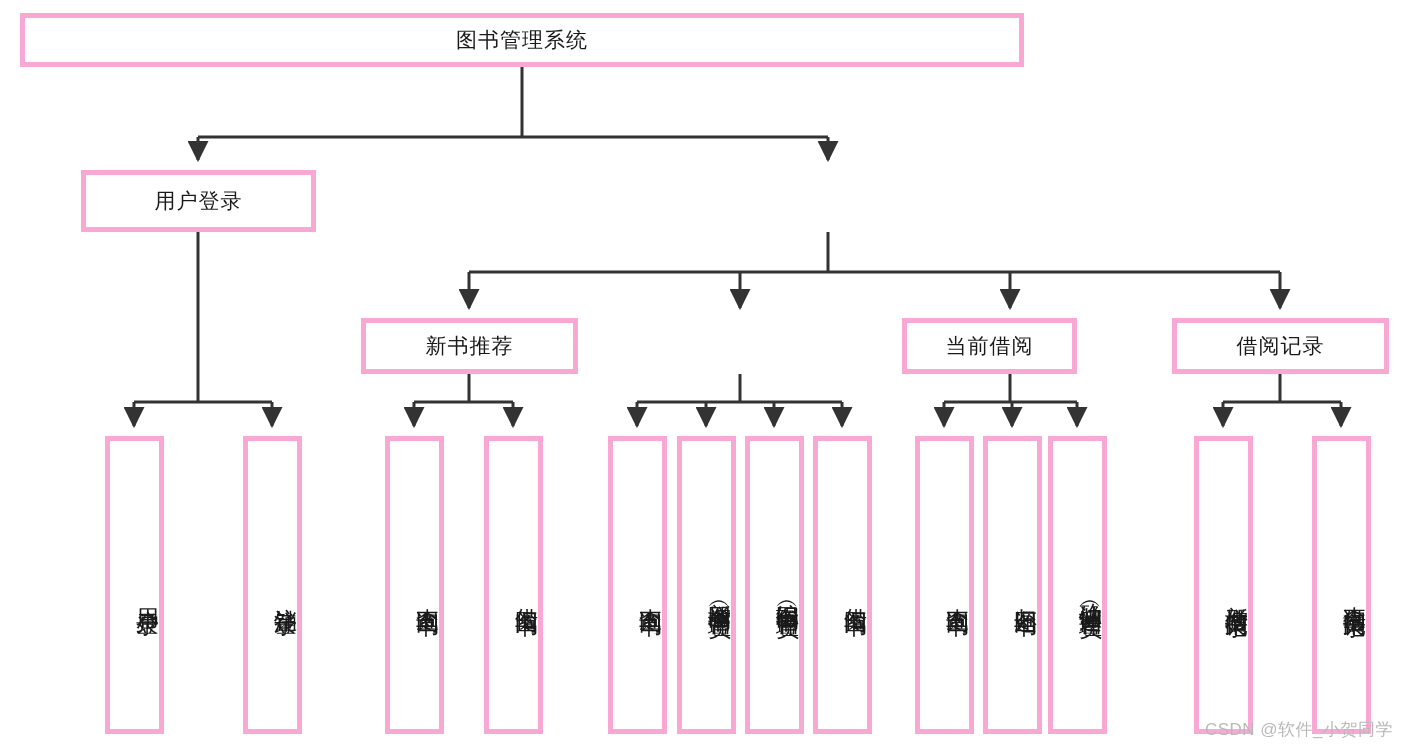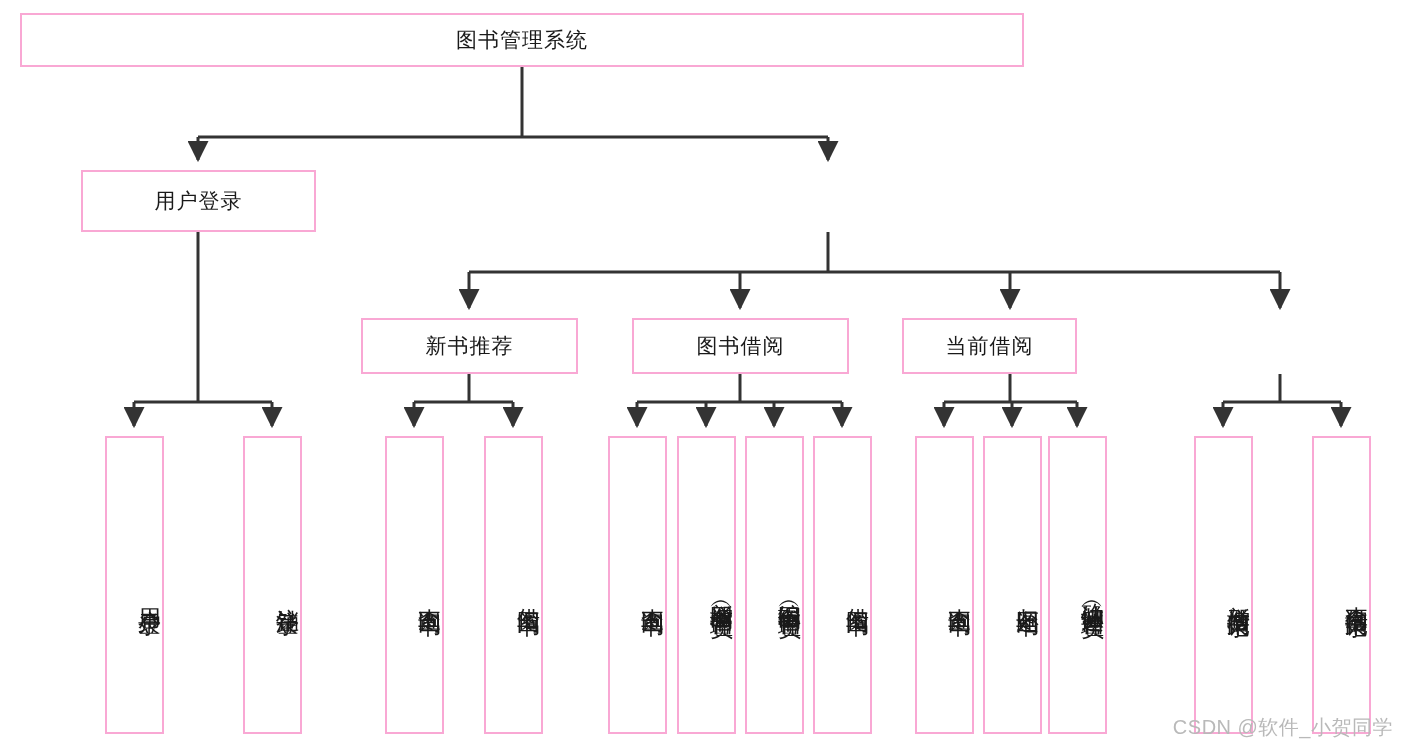--- a/index.html
+++ b/index.html
@@ -21,25 +21,26 @@
     position: absolute;
     left: 0;
     top: 0;
     width: 1405px;
     height: 747px;
   }
   .node-box {
     position: absolute;
     box-sizing: border-box;
     background: #ffffff;
-    border: 2px solid #f9a8d4;
+    border: 5px solid #f9a8d4;
     display: flex;
     align-items: center;
     justify-content: center;
     color: #1a1a1a;
+    font-family: Liberation Serif, serif;
   }
   .node-h {
     font-size: 21px;
     letter-spacing: 1px;
     white-space: nowrap;
   }
   .node-v {
     writing-mode: vertical-rl;
     text-orientation: upright;
     font-size: 23px;
@@ -47,21 +48,21 @@
     letter-spacing: 2px;
     padding-top: 18px;
     align-items: flex-start;
     justify-content: center;
     white-space: nowrap;
   }
   #watermark {
     position: absolute;
     right: 12px;
     bottom: 6px;
-    font-size: 20px;
+    font-size: 17px;
     color: #b9b9b9;
     letter-spacing: 0.5px;
     white-space: nowrap;
     user-select: none;
   }
 </style>
 </head>
 <body>
 
 <div id="canvas">
@@ -114,22 +115,22 @@
       <path d="M 1223 402 L 1223 426" marker-end="url(#arrow)"></path>
       <path d="M 1341 402 L 1341 426" marker-end="url(#arrow)"></path>
     </g>
   </svg>
 
   <div class="node-box node-h" style="left:20px; top:13px; width:1004px; height:54px;">图书管理系统</div>
 
   <div class="node-box node-h" style="left:81px; top:170px; width:235px; height:62px;">用户登录</div>
 
   <div class="node-box node-h" style="left:361px; top:318px; width:217px; height:56px;">新书推荐</div>
-  <div class="node-box node-h" style="left:632px; top:318px; width:217px; height:56px;">图书借阅</div>
   <div class="node-box node-h" style="left:902px; top:318px; width:175px; height:56px;">当前借阅</div>
+  <div class="node-box node-h" style="left:1172px; top:318px; width:217px; height:56px;">借阅记录</div>
 
   <div class="node-box node-v" style="left:105px; top:436px; width:59px; height:298px;">用户登录</div>
   <div class="node-box node-v" style="left:243px; top:436px; width:59px; height:298px;">注销登录</div>
 
   <div class="node-box node-v" style="left:385px; top:436px; width:59px; height:298px;">查询图书</div>
   <div class="node-box node-v" style="left:484px; top:436px; width:59px; height:298px;">借阅图书</div>
 
   <div class="node-box node-v" style="left:608px; top:436px; width:59px; height:298px;">查询图书</div>
   <div class="node-box node-v" style="left:677px; top:436px; width:59px; height:298px;">新增图书（管理员）</div>
   <div class="node-box node-v" style="left:745px; top:436px; width:59px; height:298px;">编辑图书（管理员）</div>

